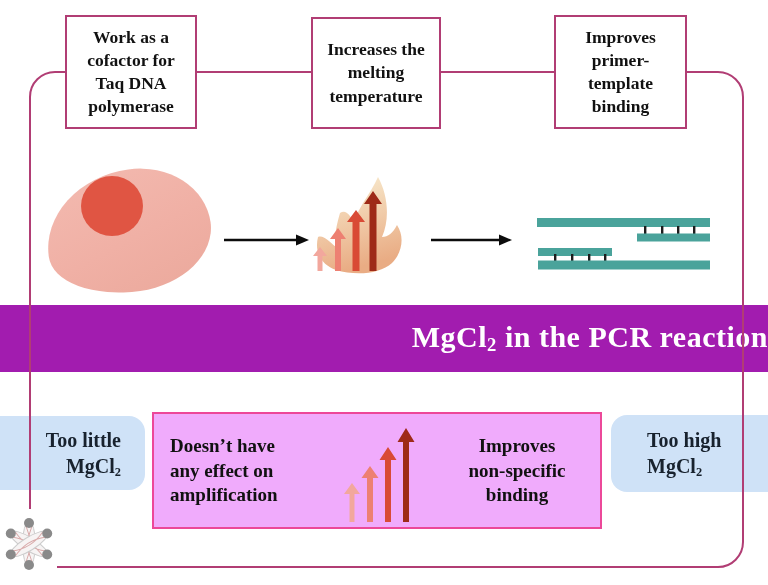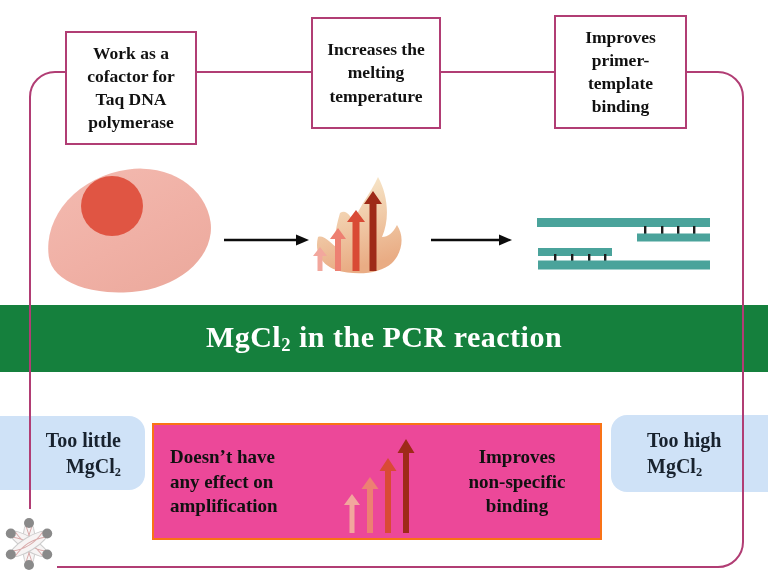--- a/index.html
+++ b/index.html
@@ -9,27 +9,27 @@
   .prewrap{white-space:pre-line;}
 
   
   .frame{left:29px;top:71px;width:711px;height:493px;border:2.5px solid #b13d74;
          border-radius:26px;z-index:2;pointer-events:none;}
 
   
   .top-box{background:#ffffff;border:2.5px solid #b13d74;z-index:3;
            display:flex;align-items:center;justify-content:center;text-align:center;
            font-weight:bold;font-size:17.5px;line-height:1.32;color:#111111;}
-  .tb1{left:65px;top:15px;width:128px;height:110px;margin-top:16px;}
+  .tb1{left:65px;top:15px;width:128px;height:110px;}
   .tb2{left:311px;top:17px;width:126px;height:108px;}
   .tb3{left:554px;top:15px;width:129px;height:110px;}
 
   
-  .banner{left:0;top:305px;width:768px;height:67px;background:#15803d;z-index:1;
-          display:flex;align-items:center;justify-content:center;}
+  .banner{left:0;top:305px;width:768px;height:67px;background:#a21caf;z-index:1;
+          display:flex;align-items:center;justify-content:flex-end;}
   .banner-text{color:#ffffff;font-weight:bold;font-size:30px;letter-spacing:0.5px;}
   .subsc{font-size:0.62em;vertical-align:-0.22em;}
   .supsc{font-size:0.72em;vertical-align:0.35em;}
 
   
   .enzyme-blob{left:46px;top:170px;width:165px;height:122px;z-index:3;
     background:linear-gradient(160deg,#f3bab0 0%,#f0b0a5 55%,#eba99c 100%);
     border-radius:55% 45% 48% 52% / 62% 52% 48% 38%;transform:rotate(-8deg);}
   .enzyme-core{left:81px;top:176px;width:62px;height:60px;background:#e05543;
     border-radius:50%;z-index:3;}
@@ -41,22 +41,22 @@
 
   
   .blue-box{background:#cfe2f7;z-index:1;display:flex;flex-direction:column;justify-content:center;
     font-weight:bold;font-size:20px;line-height:1.3;color:#18222e;}
   .bb-left{left:0;top:416px;width:145px;height:74px;border-radius:0 16px 16px 0;
     align-items:flex-end;padding-right:24px;box-sizing:border-box;text-align:right;}
   .bb-right{left:611px;top:415px;width:157px;height:77px;border-radius:16px 0 0 16px;
     align-items:flex-start;padding-left:36px;box-sizing:border-box;text-align:left;}
 
   
-  .effect-box{left:152px;top:423px;width:450px;height:117px;background:#ec4899;
-    border:2px solid #f97316;z-index:3;box-sizing:border-box;}
+  .effect-box{left:152px;top:412px;width:450px;height:117px;background:#f0abfc;
+    border:2px solid #ec4899;z-index:3;box-sizing:border-box;}
   .effect-left{left:16px;top:20px;width:175px;font-weight:bold;font-size:19px;
     line-height:1.3;color:#111111;text-align:left;}
   .effect-right{left:288px;top:20px;width:150px;font-weight:bold;font-size:19px;
     line-height:1.3;color:#111111;text-align:center;}
 
   
   .corner-patch{left:8px;top:509px;width:49px;height:64px;background:#ffffff;z-index:3;}
   .logo{left:1px;top:515px;z-index:4;}
 </style>
 </head>

